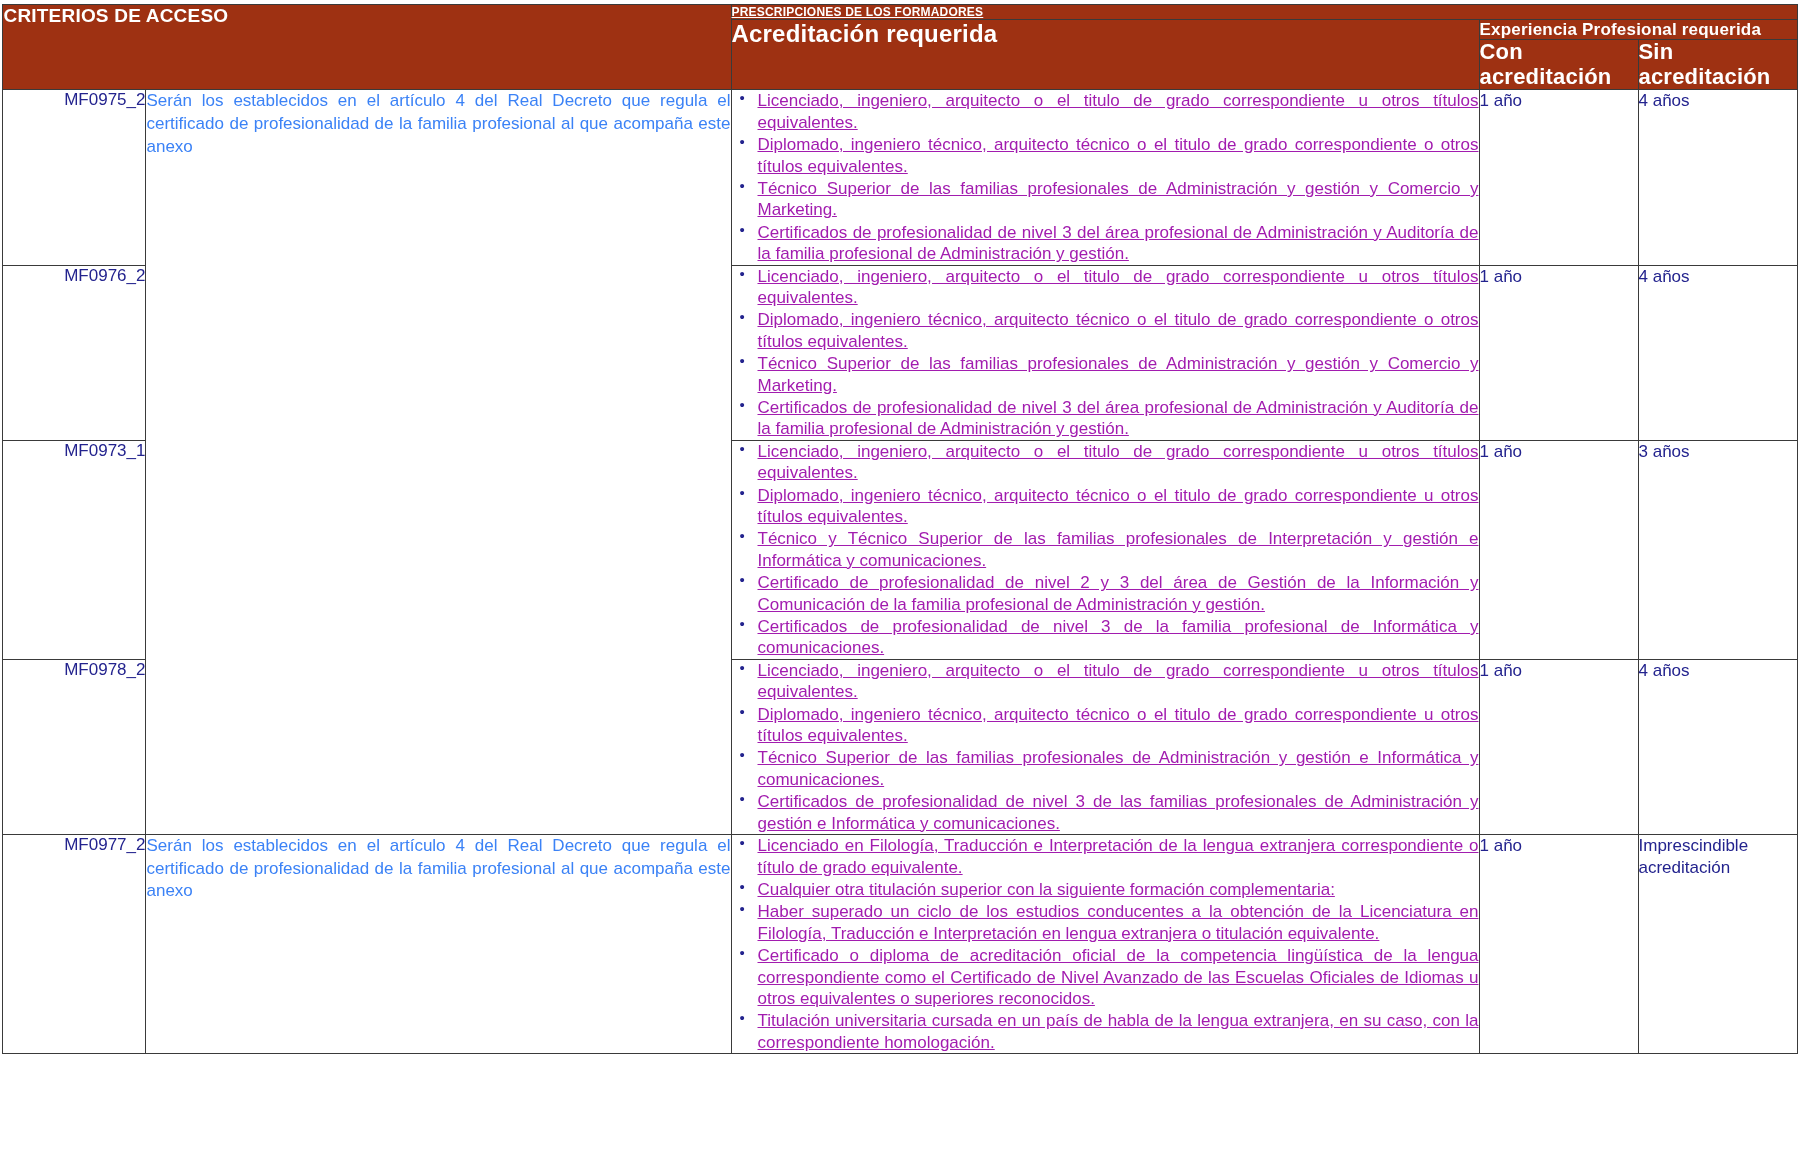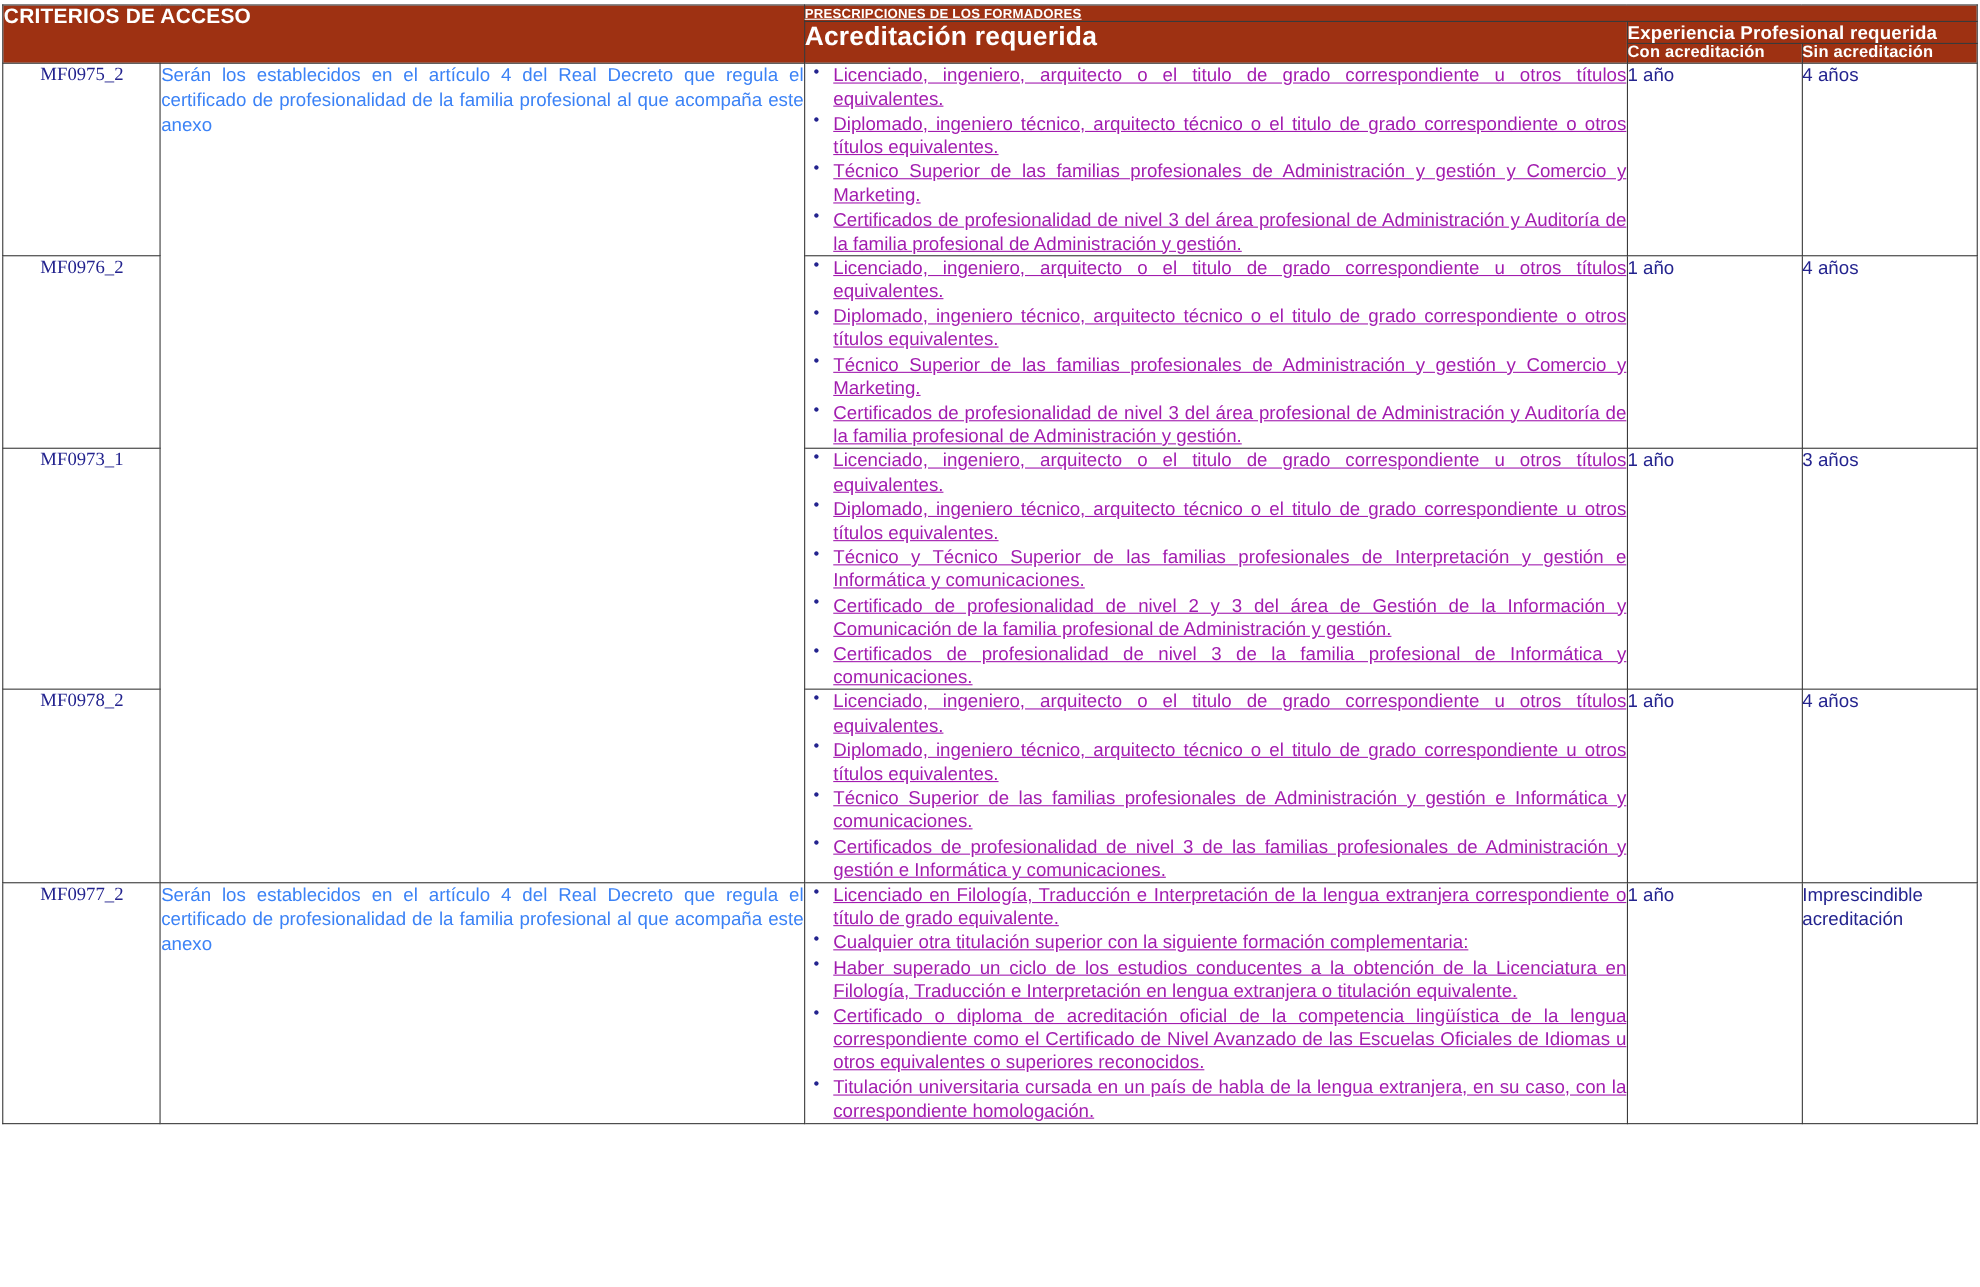--- a/index.html
+++ b/index.html
@@ -36,30 +36,29 @@
     font-weight: bold;
     text-align: left;
     vertical-align: middle;
     font-size: 19px;
     letter-spacing: .2px;
   }
   .hdr-criterios { font-size: 19px; }
   .hdr-presc { font-size: 12px; padding: 8px 4px; text-decoration: underline; }
   .hdr-acred { font-size: 24px; padding: 6px 4px; margin-top: 28px; }
   .hdr-exp { font-size: 17px; line-height: 1.12; padding: 5px 3px; margin-left: 44px; }
-  .hdr-sub { font-size: 15px; line-height: 1.12; padding: 4px 3px; }
+  .hdr-sub { font-size: 22px; line-height: 1.12; padding: 4px 3px; }
 
   
   .cell-code {
-    text-align: center;
+    text-align: right;
     vertical-align: middle;
     font-size: 17px;
     color: #23238e;
     padding: 4px 2px;
-    font-family: Liberation Serif, serif;
   }
   .cell-criterios {
     vertical-align: middle;
     font-size: 17px;
     line-height: 1.33;
     color: #3b82f6;
     text-align: justify;
     text-justify: inter-word;
     padding: 6px 10px 6px 8px;
   }

